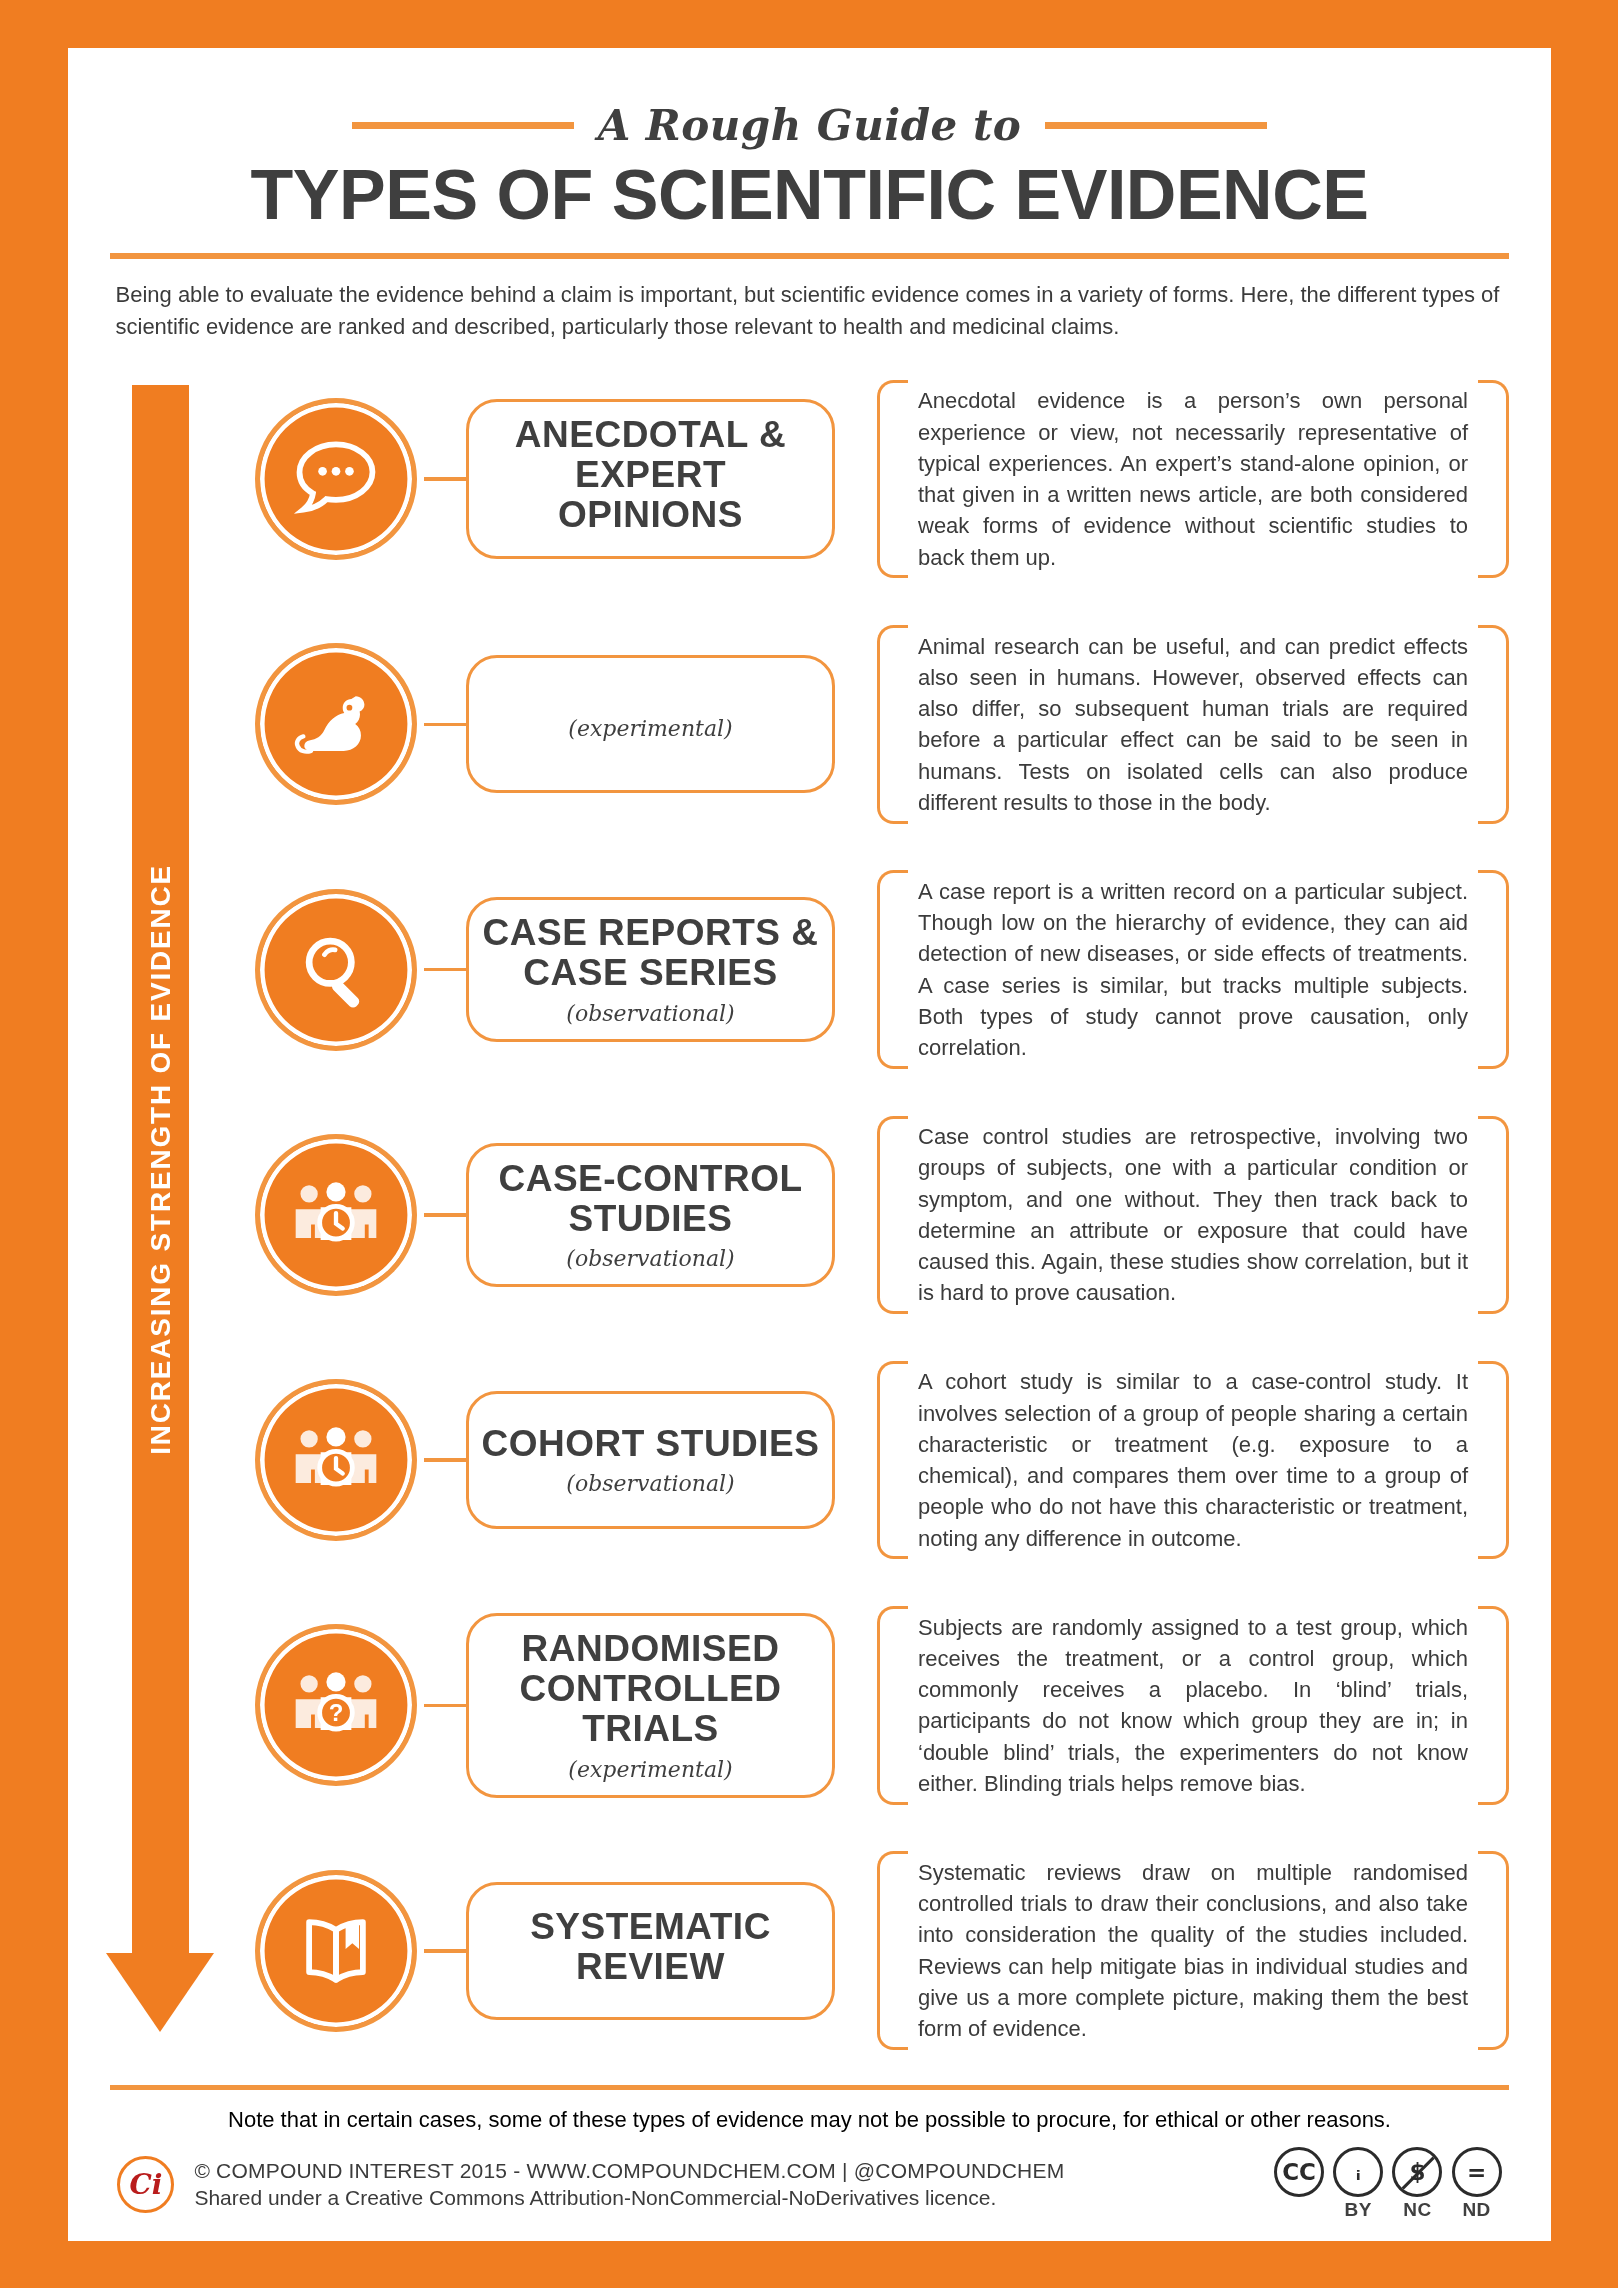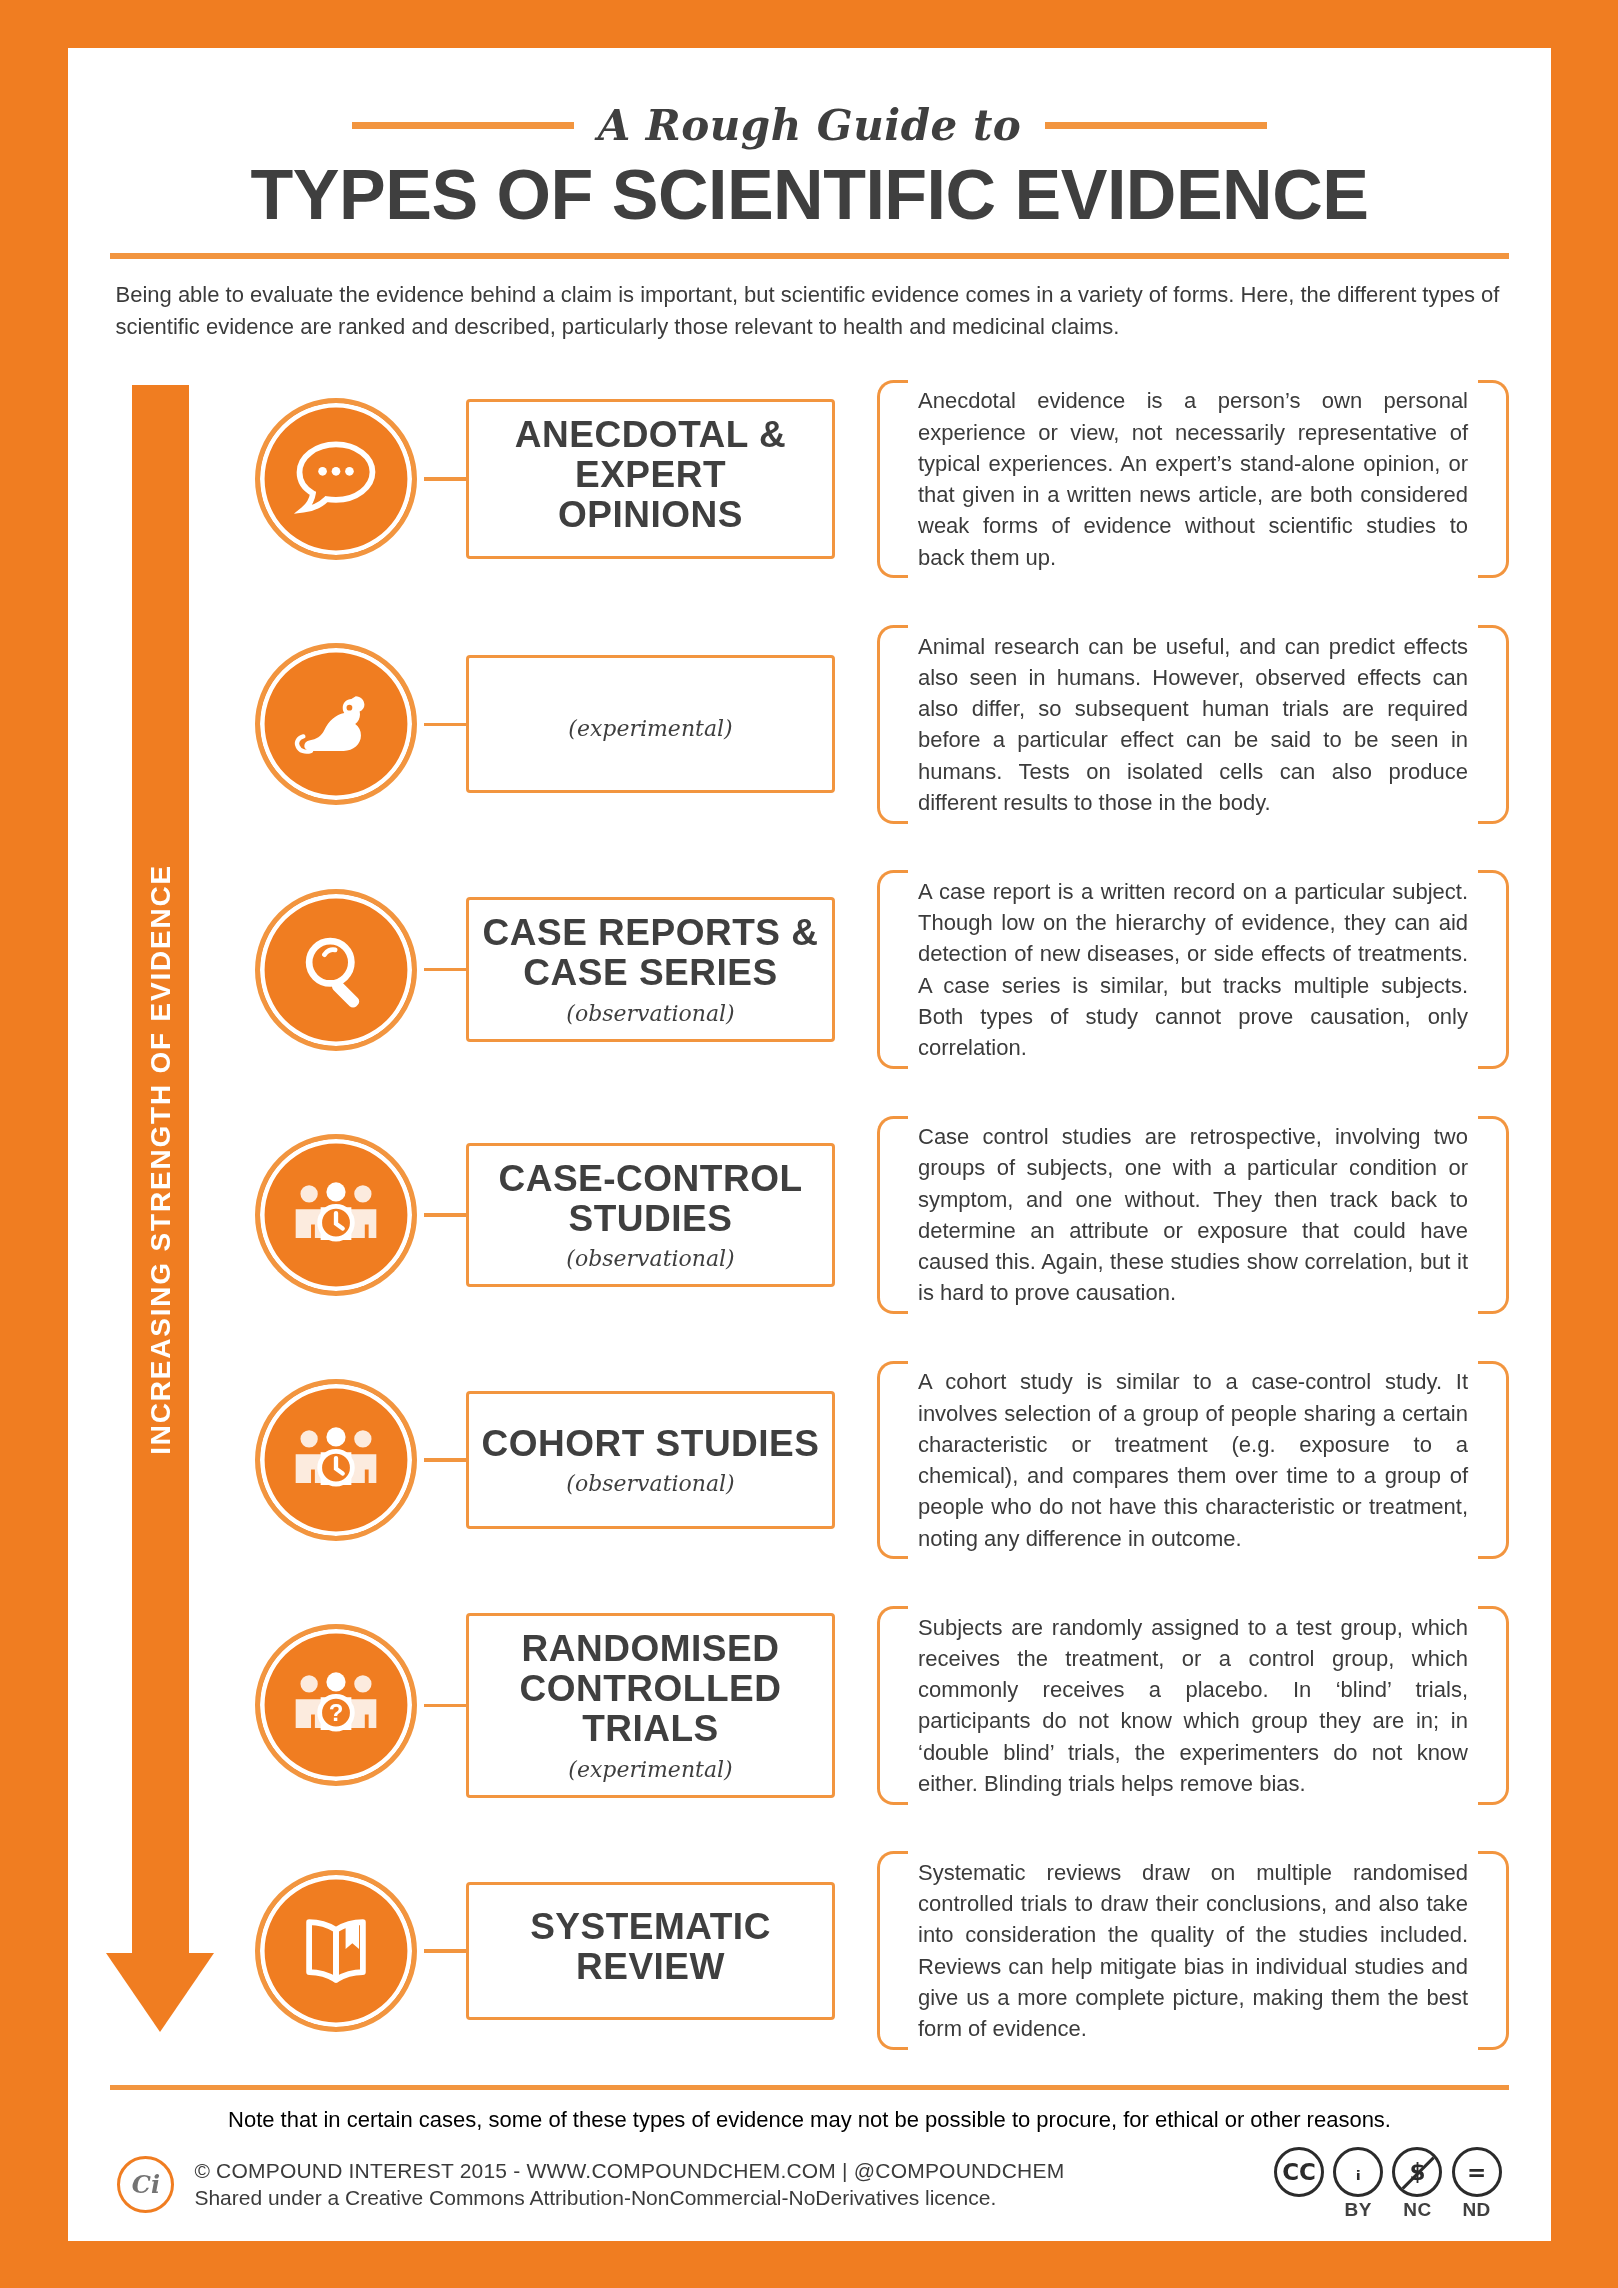--- a/index.html
+++ b/index.html
@@ -161,21 +161,21 @@
   .connector {
     flex: 0 0 42px;
     height: 3.7px;
     background: #F2953F;
   }
 
   .label-box {
     flex: 0 0 369px;
     min-height: 138px;
     border: 3.7px solid #F2953F;
-    border-radius: 4px;
+    border-radius: 31px;
     display: flex;
     flex-direction: column;
     align-items: center;
     justify-content: center;
     padding: 13px 9.2px;
     text-align: center;
   }
   .label-title {
     font-weight: bold;
     font-size: 37px;
@@ -240,26 +240,26 @@
     display: flex;
     align-items: center;
     gap: 20px;
     padding: 5.5px 7.4px 20px 7.4px;
   }
   .ci-logo {
     flex: 0 0 57px;
     width: 57px; height: 57px;
     border-radius: 50%;
     border: 3.7px solid #F07D21;
-    color: #737373;
+    color: #b91c1c;
     display: flex; align-items: center; justify-content: center;
     font-family: "DejaVu Serif", serif;
     font-style: italic;
     font-weight: bold;
-    font-size: 24px;
+    font-size: 28px;
   }
   .credits { flex: 1; }
   .credit-line1 {
     font-size: 21px;
     font-weight: normal;
     color: #3b3b3b;
     letter-spacing: 0.2px;
     text-transform: uppercase;
   }
   .credit-line2 {

